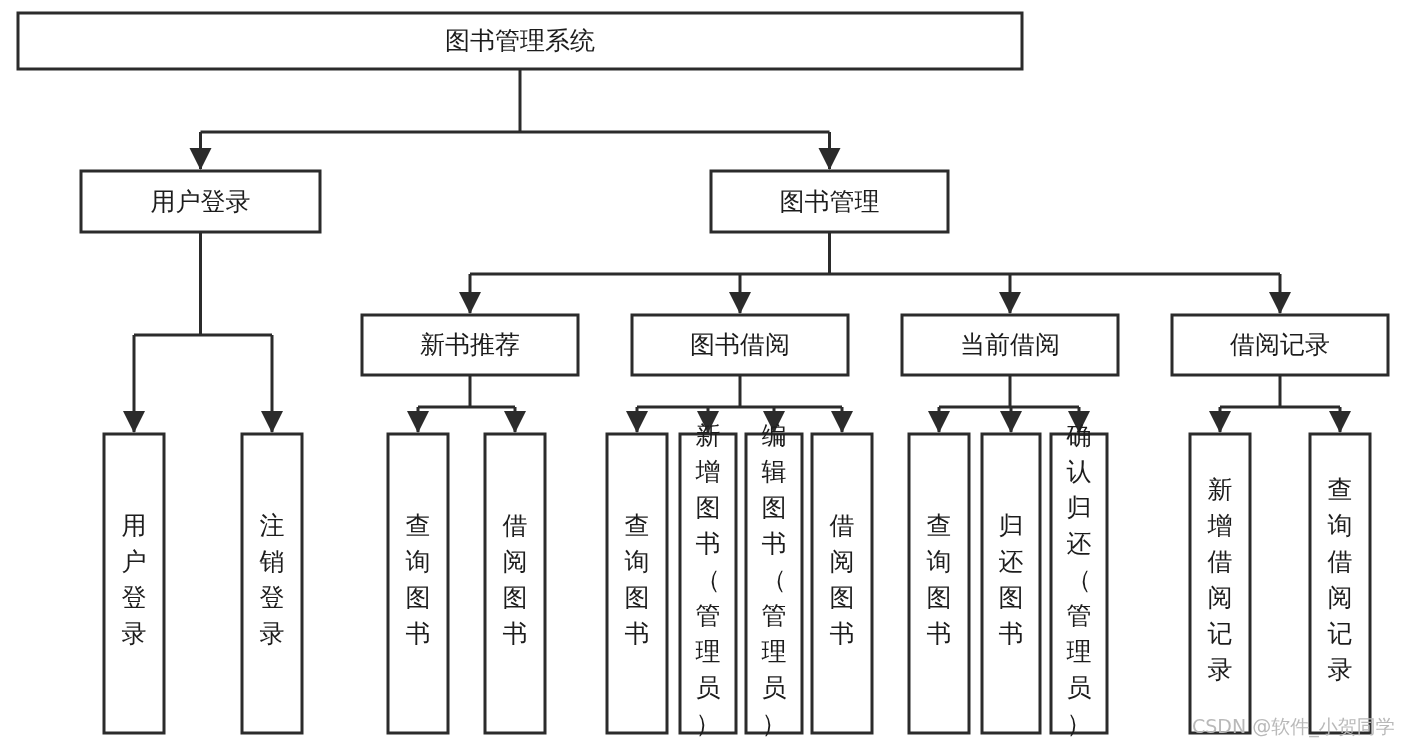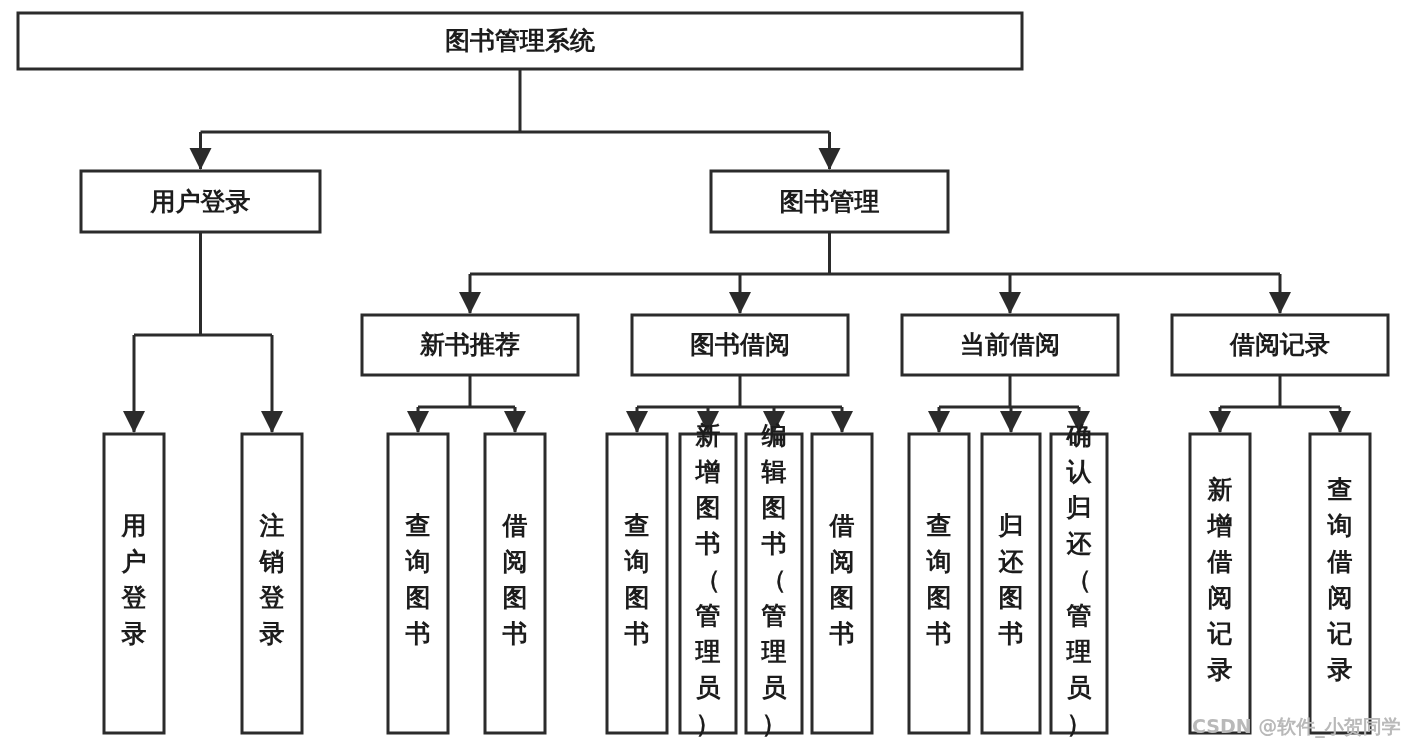--- a/index.html
+++ b/index.html
@@ -14,21 +14,20 @@
     position: relative;
     overflow: hidden;
     font-family: "DejaVu Sans", "Liberation Sans", sans-serif;
   }
   #diagram-root {
     position: absolute;
     left: 0;
     top: 0;
     width: 1405px;
     height: 747px;
-    font-weight: bold;
   }
   svg.diagram-canvas {
     display: block;
     width: 1405px;
     height: 747px;
   }
   .node-box {
     fill: #ffffff;
     stroke: #2b2b2b;
     stroke-width: 3;

